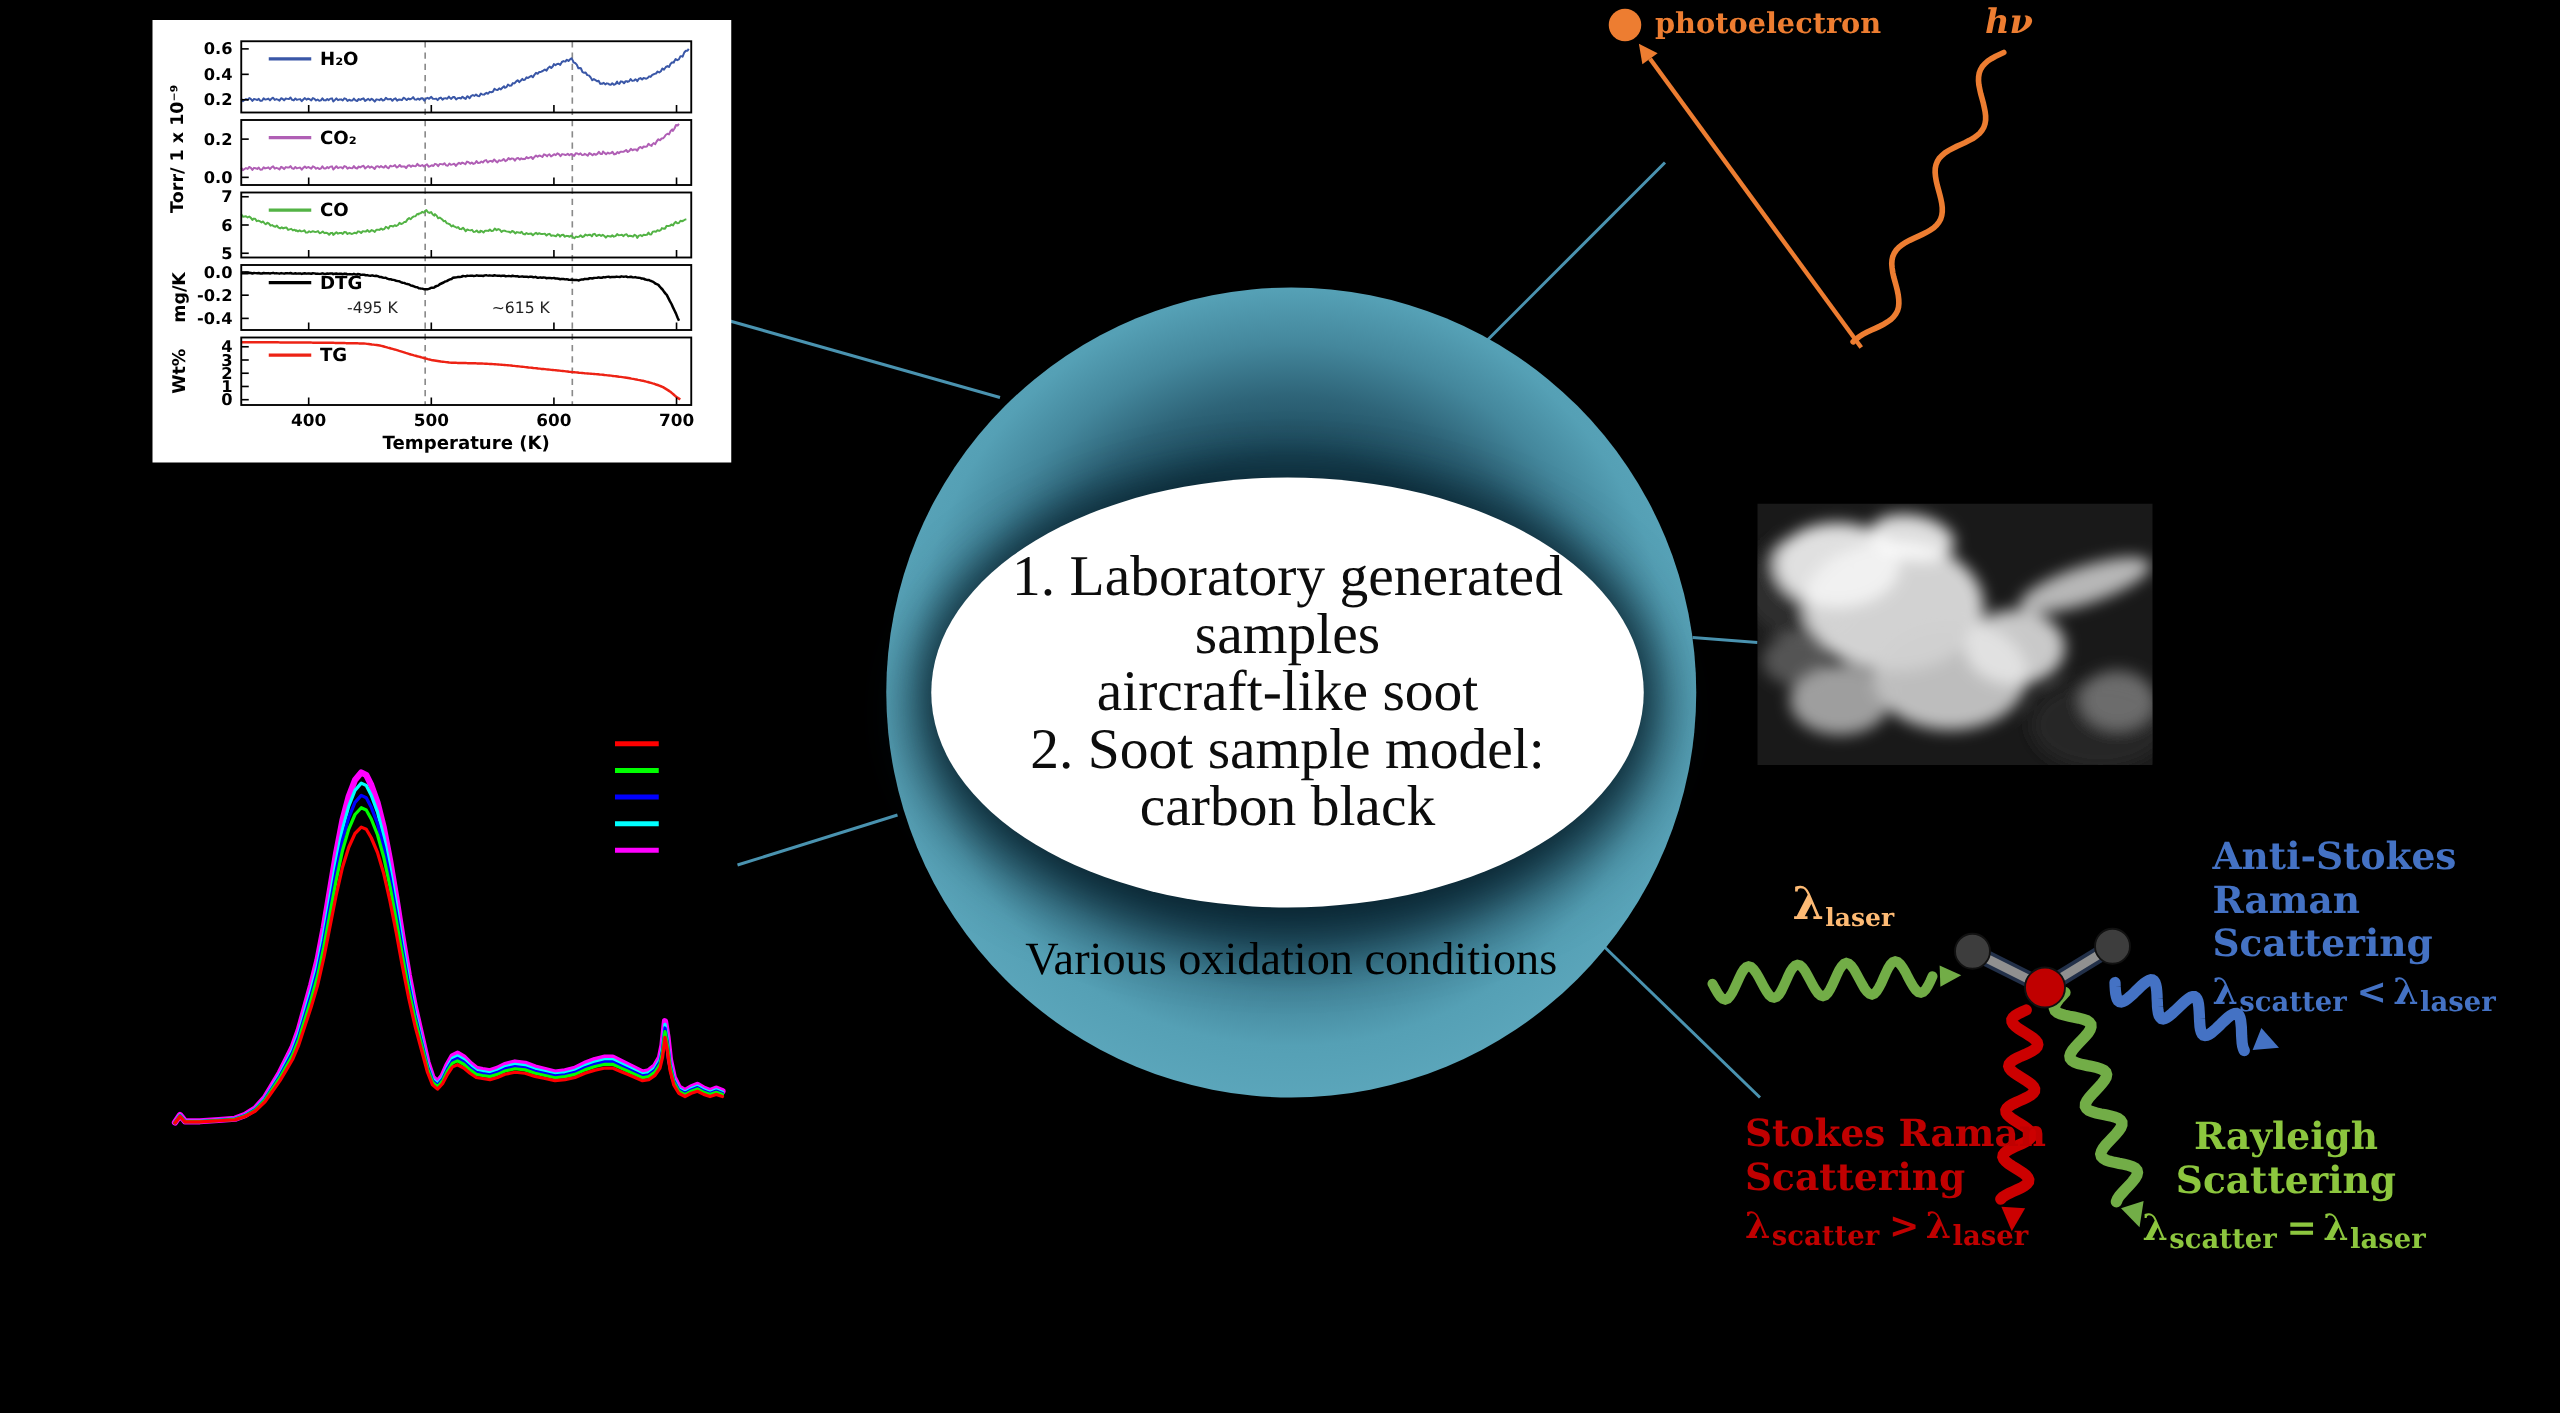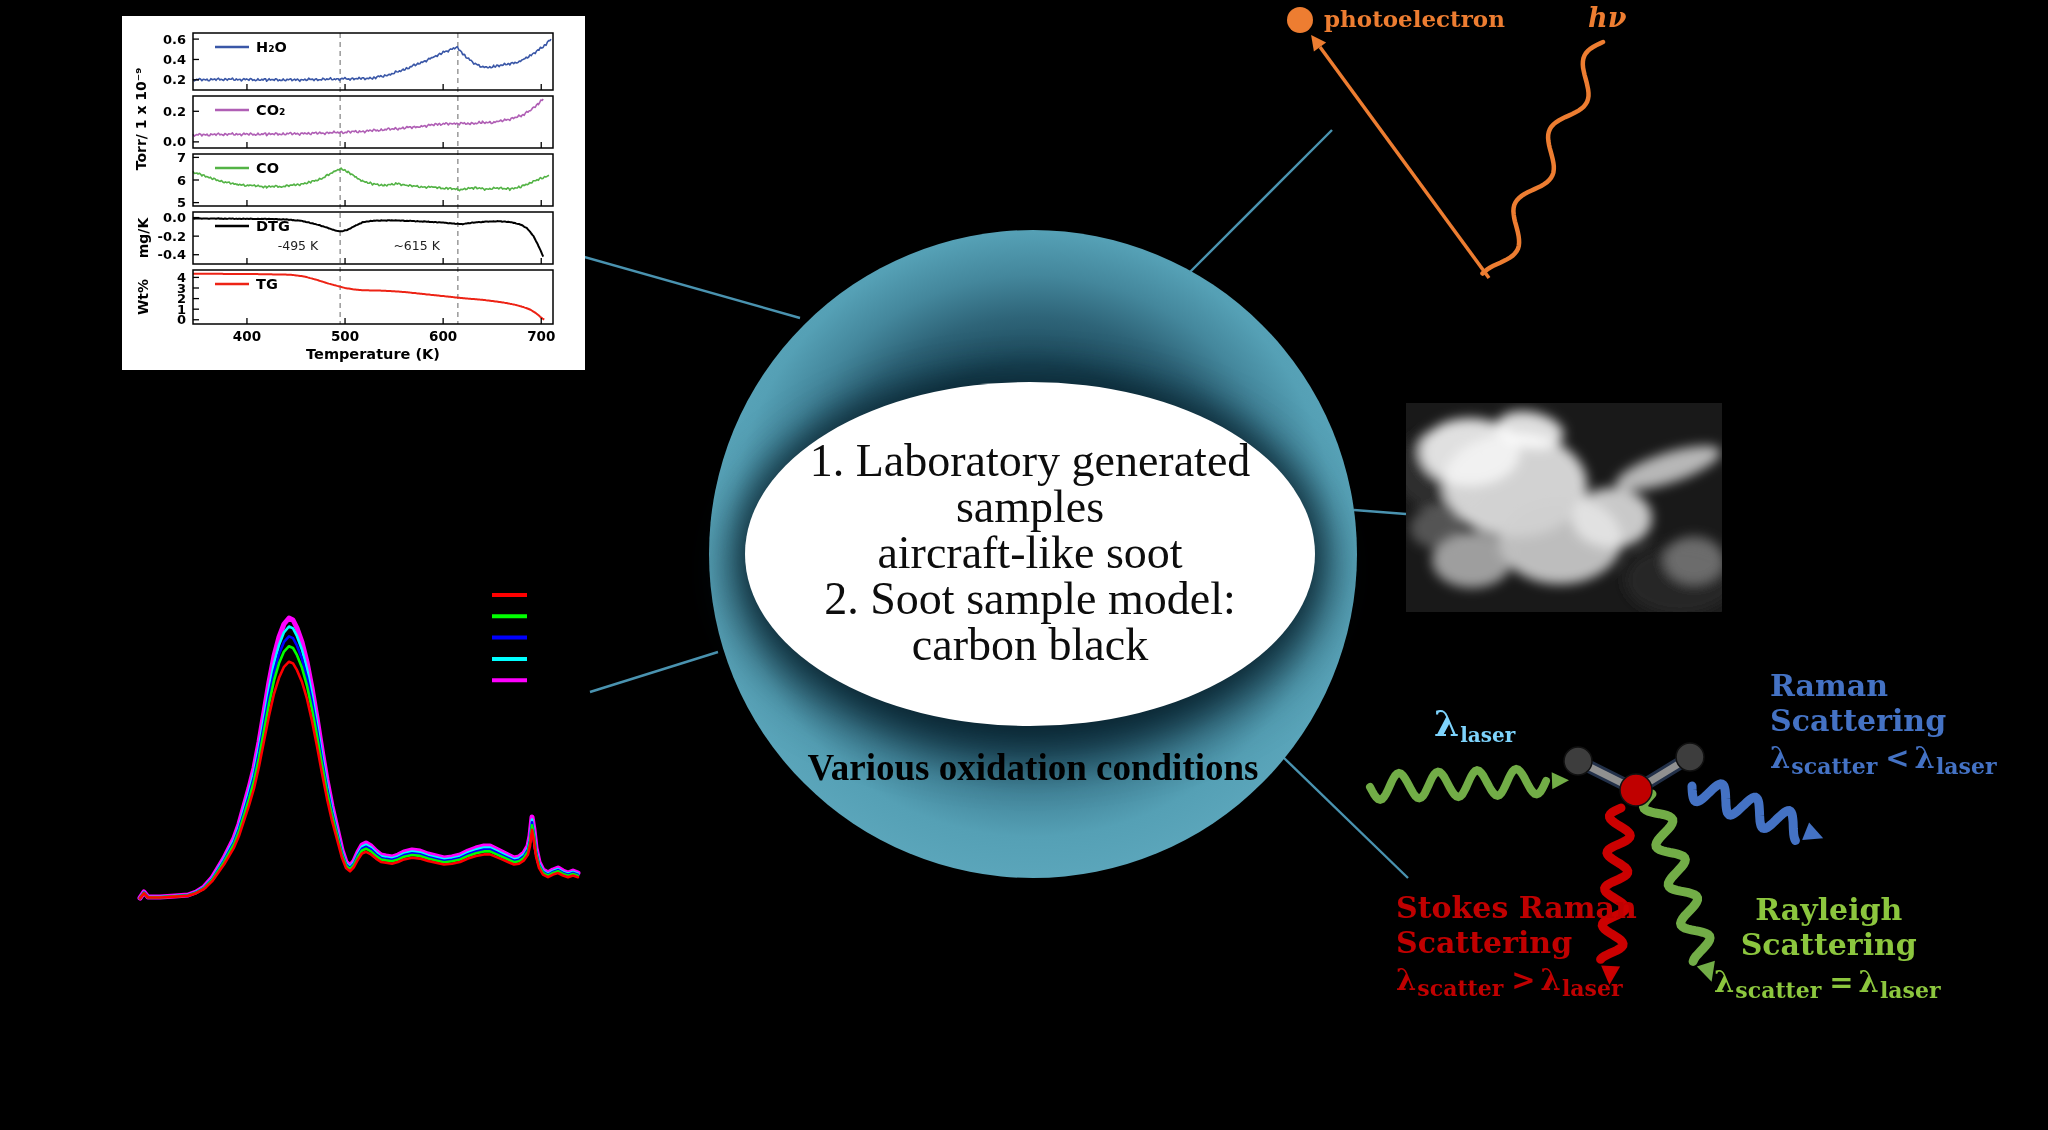--- a/index.html
+++ b/index.html
@@ -8,21 +8,21 @@
   #art{position:absolute;left:0;top:0;z-index:1;}
 
   
   .bubble{position:absolute;left:709px;top:230px;width:648px;height:648px;border-radius:50%;z-index:2;
     background:radial-gradient(circle at 50% 47%, #1d4a5c 36%, #2e6478 46%, #44879c 55%, #55a0b5 64%, #60aabf 80%, #62acc0 100%);}
   .bubble-inner{position:absolute;left:36px;top:152px;width:570px;height:344px;border-radius:50%;background:#fff;
     box-shadow:0 16px 48px 12px rgba(6,30,42,.85), 0 -8px 30px 6px rgba(6,30,42,.45);}
   .bubble-text{position:absolute;left:0;top:56px;width:100%;text-align:center;
     font-size:46px;line-height:46px;color:#0d0d0d;}
   .caption{position:absolute;left:709px;top:746px;width:648px;text-align:center;
-    font-size:37px;color:#000;z-index:3;font-weight:bold;}
+    font-size:37px;color:#000;z-index:3;}
 
   
   .lbl{position:absolute;z-index:3;white-space:nowrap;}
   .photoelectron-lbl{left:1324px;top:5px;font:bold 23px "DejaVu Serif",serif;}
   .hv-lbl{left:1588px;top:2px;font:italic bold 27px "DejaVu Serif",serif;}
   .laser-lbl{left:1434px;top:702px;font:bold 36px "DejaVu Serif",serif;}
   .laser-lbl .fsub{font-size:20px;}
   .rblock{line-height:37px;font:bold 30px "DejaVu Serif",serif;z-index:3;position:absolute;}
   .anti-block{left:1770px;top:668px;}
   .stokes-block{left:1396px;top:858px;margin-top:32px;}
@@ -211,25 +211,26 @@
         <div>2. Soot sample model:</div>
         <div>carbon black</div>
       </div>
     </div>
   </div>
   <div class="caption">Various oxidation conditions</div>
 
   <div class="lbl photoelectron-lbl" style="color: rgb(237, 125, 49);">photoelectron</div>
   <div class="lbl hv-lbl" style="color: rgb(237, 125, 49);">hν</div>
 
-  <div class="lbl laser-lbl" style="color: #7dd3fc;">
+  <div class="lbl laser-lbl" style="color: #fdba74;">
     <span>λ</span><span class="fsub">laser</span>
   </div>
 
   <div class="rblock anti-block" style="color: rgb(68, 114, 196);">
+    <div>Anti-Stokes</div>
     <div>Raman Scattering</div>
     <div class="formula">
       <span>λ</span><span class="fsub">scatter</span><span class="fop">&lt;</span><span>λ</span><span class="fsub">laser</span>
     </div>
   </div>
 
   <div class="rblock stokes-block" style="color: rgb(192, 0, 0);">
     <div>Stokes Raman</div>
     <div>Scattering</div>
     <div class="formula">

